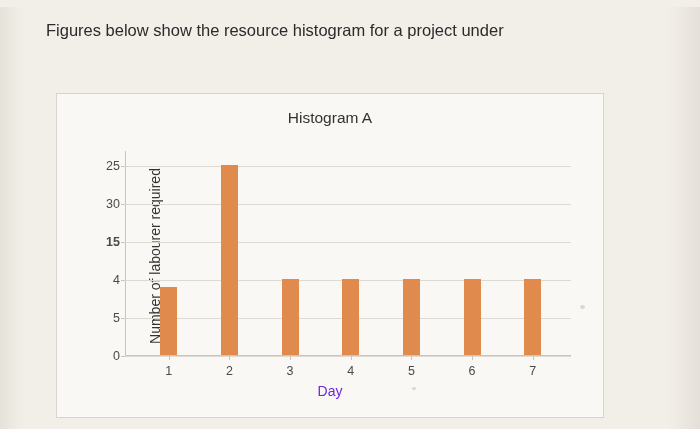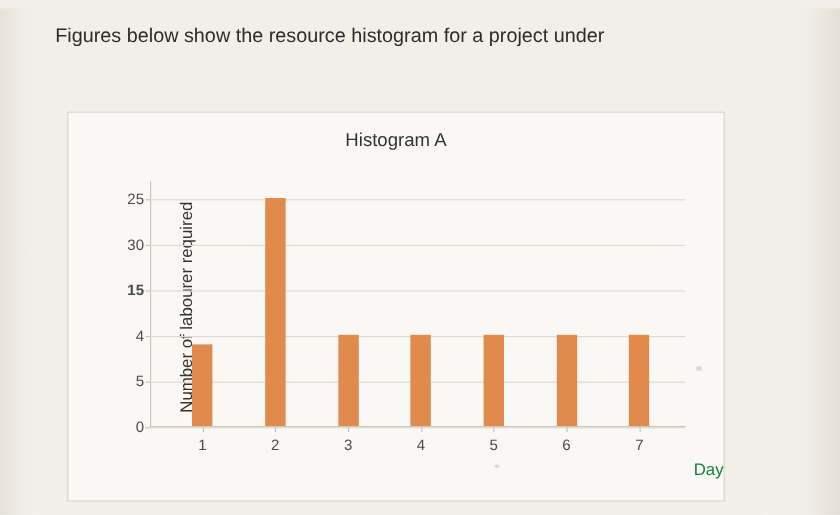--- a/index.html
+++ b/index.html
@@ -128,23 +128,23 @@
     top: 100%;
     width: 1px;
     height: 4px;
     background: #c9c5bd;
   }
   .xlabel {
     position: absolute;
     left: 0;
     width: 100%;
     top: 289px;
-    text-align: right;
+    text-align: center;
     font-size: 14px;
-    color: #15803d;
+    color: #6d28d9;
   }
   .ylabel {
     position: absolute;
     left: 10px;
     top: 50%;
     transform: translateY(-50%) rotate(-90deg);
     transform-origin: center center;
     white-space: nowrap;
     font-size: 14px;
     color: #333;

